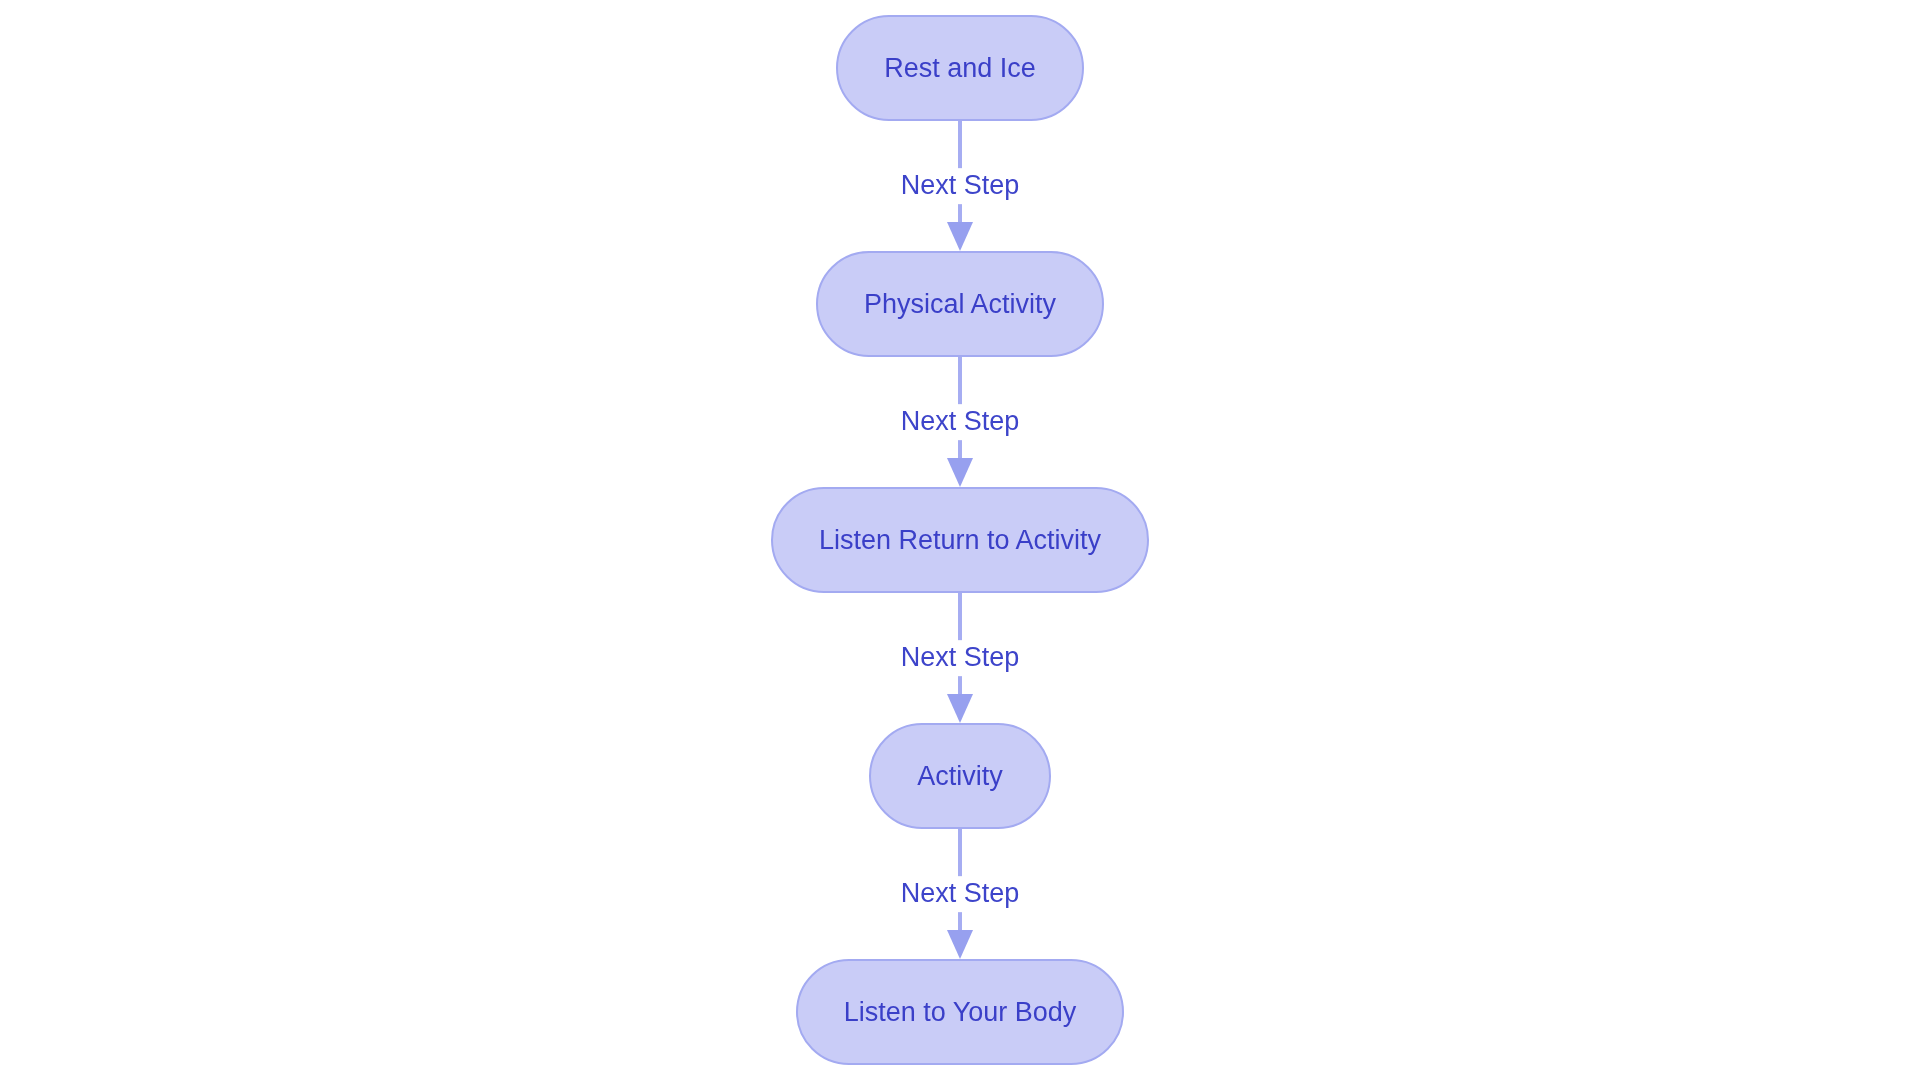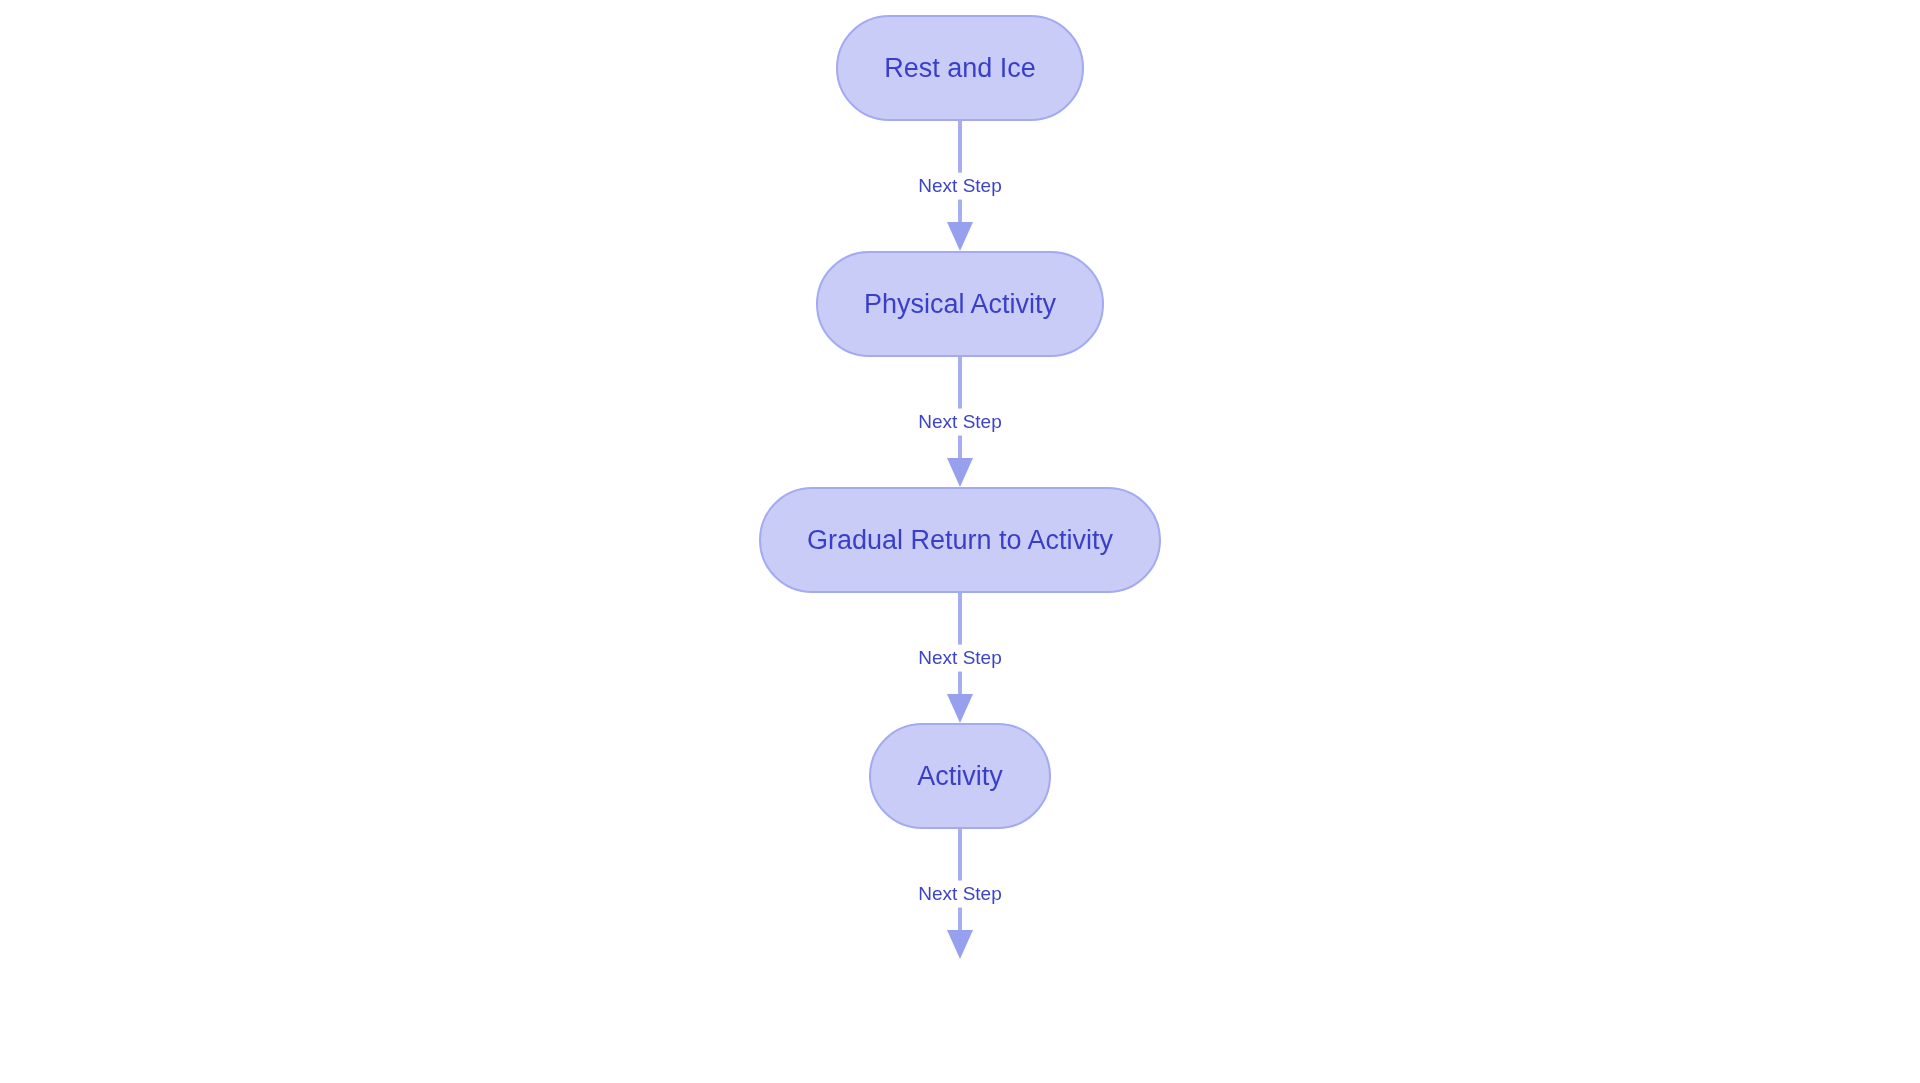--- a/index.html
+++ b/index.html
@@ -64,21 +64,21 @@
     border-right: 13px solid transparent;
     border-top: 29px solid var(--edge-arrow, #97a0ef);
   }
   .connector .edge-label {
     position: absolute;
     top: 65px;
     left: 0;
     transform: translate(-50%, -50%);
     background: #ffffff;
     padding: 3px 8px;
-    font-size: 19px;
+    font-size: 27px;
     line-height: 1.1;
     color: var(--edge-label-text, #3d44ca);
     white-space: nowrap;
   }
 </style>
 </head>
 <body>
 
 <div class="canvas" style="--node-fill: #c9ccf7; --node-border: #a3aaf1; --node-text: #3a3fc8; --edge-line: #a6adf2; --edge-arrow: #97a0ef; --edge-label-text: #3d44ca; background: rgb(255, 255, 255);">
   <div class="flowchart">
@@ -97,34 +97,37 @@
       <span>Physical Activity</span>
     </div>
 
     <div class="connector">
       <div class="line"></div>
       <div class="arrowhead"></div>
       <div class="edge-label">Next Step</div>
     </div>
 
     <div class="node">
-      <span>Gradual Return to Activity</span>
+      <span>Listen Return to Activity</span>
     </div>
 
     <div class="connector">
       <div class="line"></div>
       <div class="arrowhead"></div>
       <div class="edge-label">Next Step</div>
     </div>
 
     <div class="node">
       <span>Activity</span>
     </div>
 
     <div class="connector">
       <div class="line"></div>
       <div class="arrowhead"></div>
       <div class="edge-label">Next Step</div>
     </div>
 
+    <div class="node">
+      <span>Listen to Your Body</span>
+    </div>
 
   </div>
 </div>
 
 </body></html>

